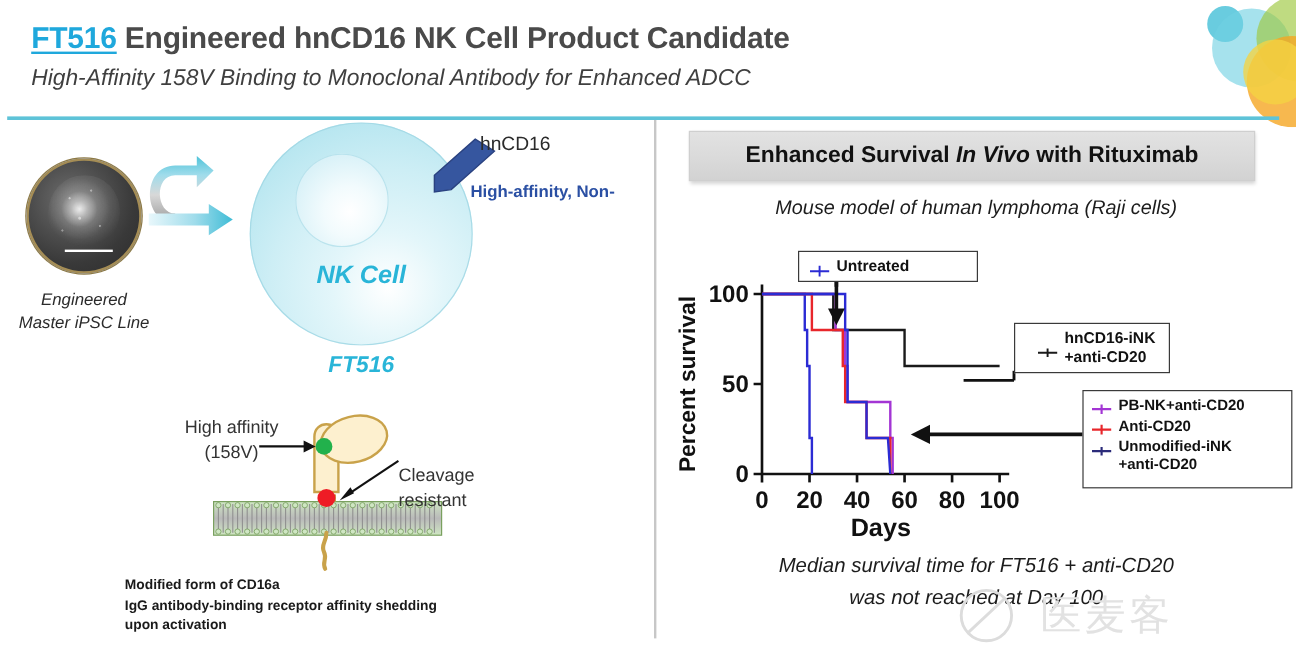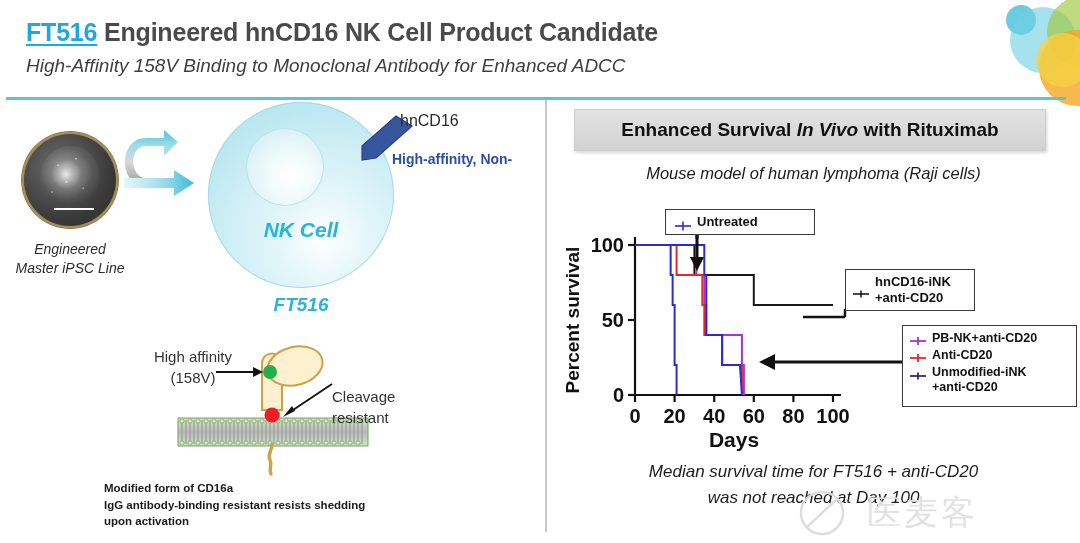--- a/index.html
+++ b/index.html
@@ -280,21 +280,21 @@
   #legend-untreated {
     left: 108px; top: 12px;
     width: 150px; height: 26px;
     display: flex; align-items: center;
     padding-left: 8px;
   }
   #legend-hncd16 {
     left: 288px; top: 72px;
     width: 130px; height: 42px;
     display: flex; align-items: center;
-    padding-left: 6px;
+    padding-left: 18px;
   }
   #legend-multi {
     left: 345px; top: 128px;
     width: 175px; height: 82px;
     padding: 5px 0 0 6px;
     box-sizing: border-box;
   }
   .leg-row { display: flex; align-items: flex-start; margin-bottom: 2px; }
   .leg-mark {
     display: inline-block;
@@ -523,21 +523,21 @@
       <div id="ha-label">
         <div>High affinity</div>
         <div>(158V)</div>
       </div>
       <div id="cr-label">
         <div>Cleavage</div>
         <div>resistant</div>
       </div>
       <div id="cd16-caption">
         <div>Modified form of CD16a</div>
-        <div>IgG antibody-binding resistant resists shedding</div>
+        <div>IgG antibody-binding receptor affinity shedding</div>
         <div>upon activation</div>
       </div>
     </div>
   </div>
 
   <div id="right-panel">
 
     <div id="rp-sub">Mouse model of human lymphoma (Raji cells)</div>
 
     <div id="rp-banner">

